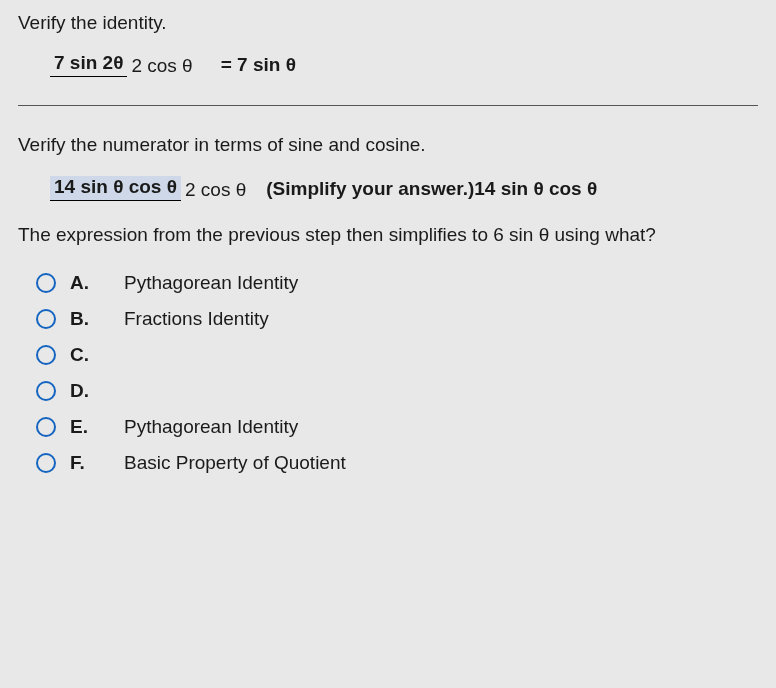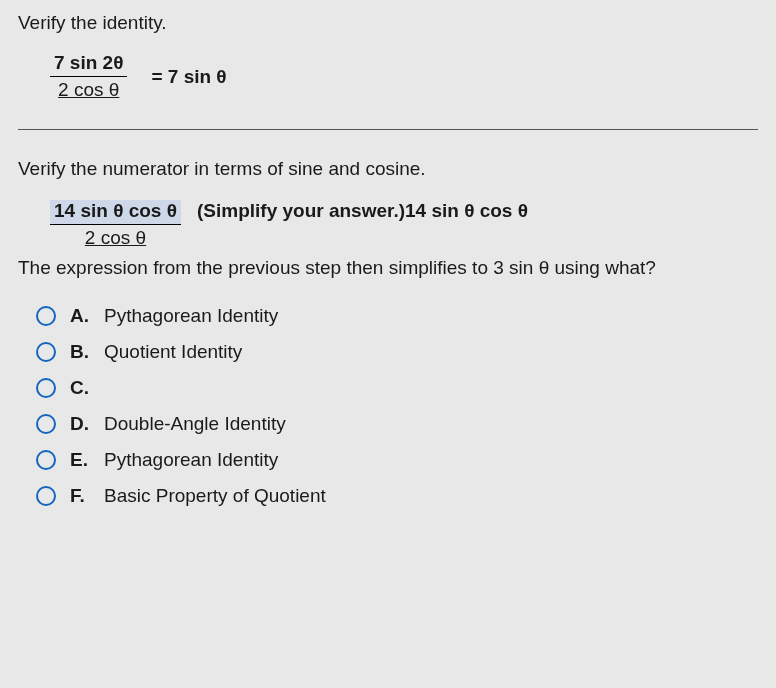--- a/index.html
+++ b/index.html
@@ -20,48 +20,47 @@
       margin-bottom: 18px;
     }
     .equation-block {
       margin-left: 32px;
       margin-bottom: 28px;
       display: flex;
       align-items: center;
     }
     .fraction {
       display: inline-flex;
-      flex-direction: column;
+      flex-direction: row;
       align-items: center;
       vertical-align: middle;
     }
     .frac-num {
       padding: 0 4px 2px 4px;
       border-bottom: 1.5px solid #000;
     }
     .frac-den {
       padding: 2px 4px 0 4px;
-      text-decoration: underline;
     }
     .eq-rhs {
       margin-left: 24px;
     }
     .divider {
       border: none;
       border-top: 1px solid #555;
       margin: 10px 0 28px 0;
     }
     .step-text {
       margin-bottom: 20px;
     }
     .step2-block {
       margin-left: 32px;
-      margin-bottom: 8px;
+      margin-bottom: 23px;
       display: flex;
-      align-items: flex-start;
+      align-items: center;
     }
     .highlight {
       background: #cfd8e8;
     }
     .hint {
       margin-left: 16px;
       font-weight: bold;
     }
     .simplify-text {
       margin-bottom: 26px;
@@ -83,20 +82,21 @@
       margin-right: 14px;
       flex-shrink: 0;
     }
     .opt-letter {
       font-weight: bold;
       margin-right: 12px;
       min-width: 22px;
     }
     .opt-text {
       font-weight: normal;
+      margin-left: 20px;
     }
     .bold {
       font-weight: bold;
     }
   </style>
 </head>
 <body>
 
 <div class="instruction">Verify the identity.</div>
 
@@ -113,41 +113,40 @@
 <div class="step-text">Verify the numerator in terms of sine and cosine.</div>
 
 <div class="step2-block">
   <span class="fraction">
     <span class="frac-num bold highlight">14 sin θ cos θ</span>
     <span class="frac-den">2 cos θ</span>
   </span>
   <span class="hint">(Simplify your answer.)14 sin θ cos θ</span>
 </div>
 
-<div class="simplify-text">The expression from the previous step then simplifies to 3 sin  θ using what?</div>
+<div class="simplify-text">The expression from the previous step then simplifies to 6 sin  θ using what?</div>
 
 <div class="options">
   <div class="option">
     <span class="radio"></span>
     <span class="opt-letter">A.</span>
     <span class="opt-text">Pythagorean Identity</span>
   </div>
   <div class="option">
     <span class="radio"></span>
     <span class="opt-letter">B.</span>
-    <span class="opt-text">Quotient Identity</span>
+    <span class="opt-text">Fractions Identity</span>
   </div>
   <div class="option">
     <span class="radio"></span>
     <span class="opt-letter">C.</span>
   </div>
   <div class="option">
     <span class="radio"></span>
     <span class="opt-letter">D.</span>
-    <span class="opt-text">Double-Angle Identity</span>
   </div>
   <div class="option">
     <span class="radio"></span>
     <span class="opt-letter">E.</span>
     <span class="opt-text">Pythagorean Identity</span>
   </div>
   <div class="option">
     <span class="radio"></span>
     <span class="opt-letter">F.</span>
     <span class="opt-text">Basic Property of Quotient</span>

